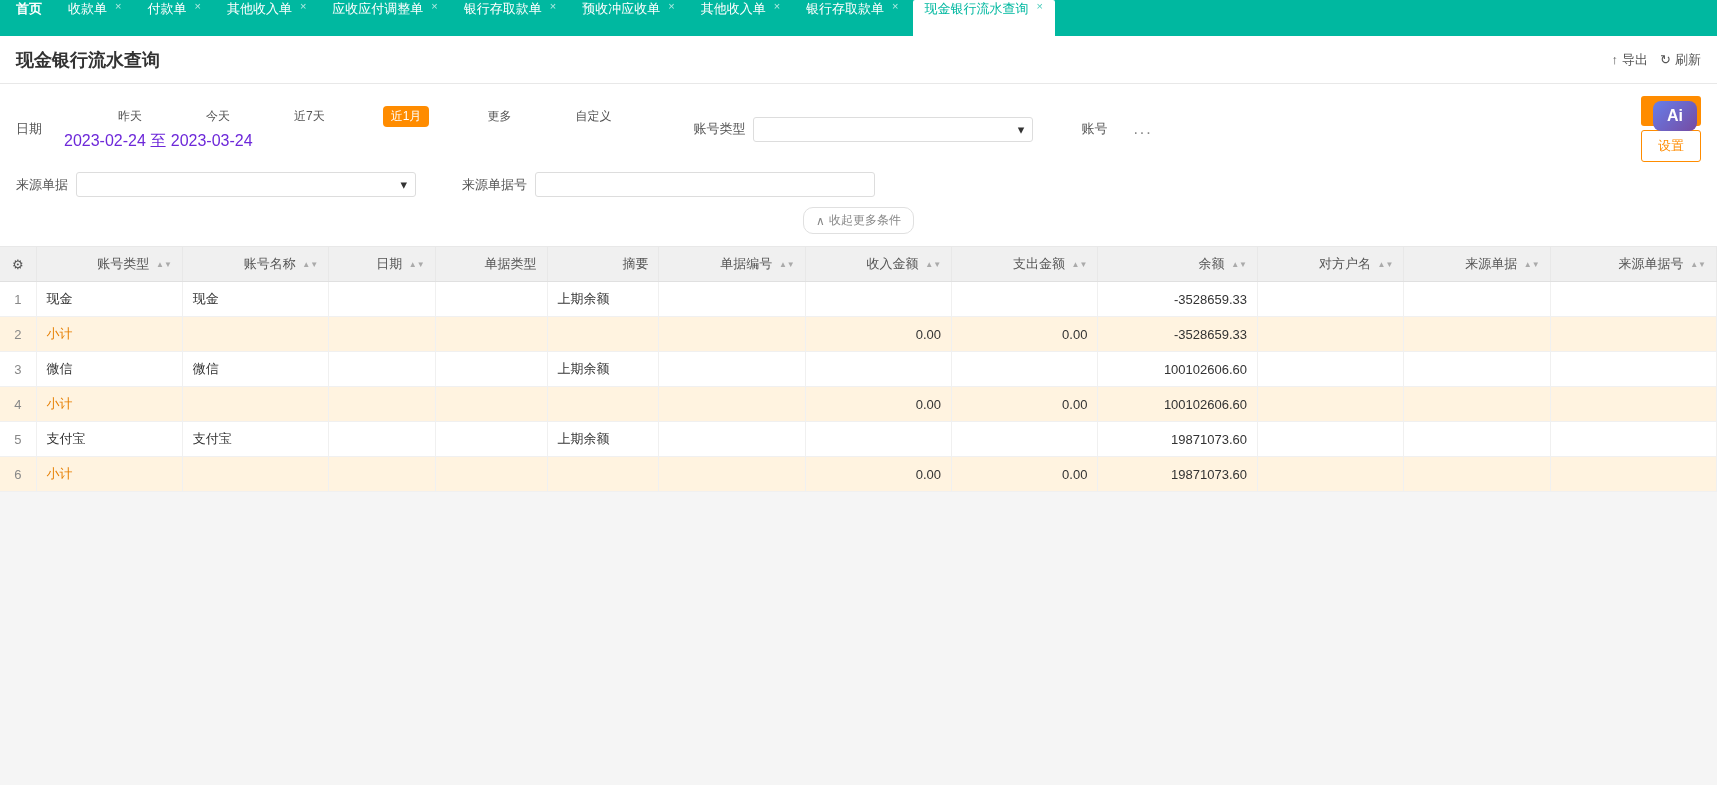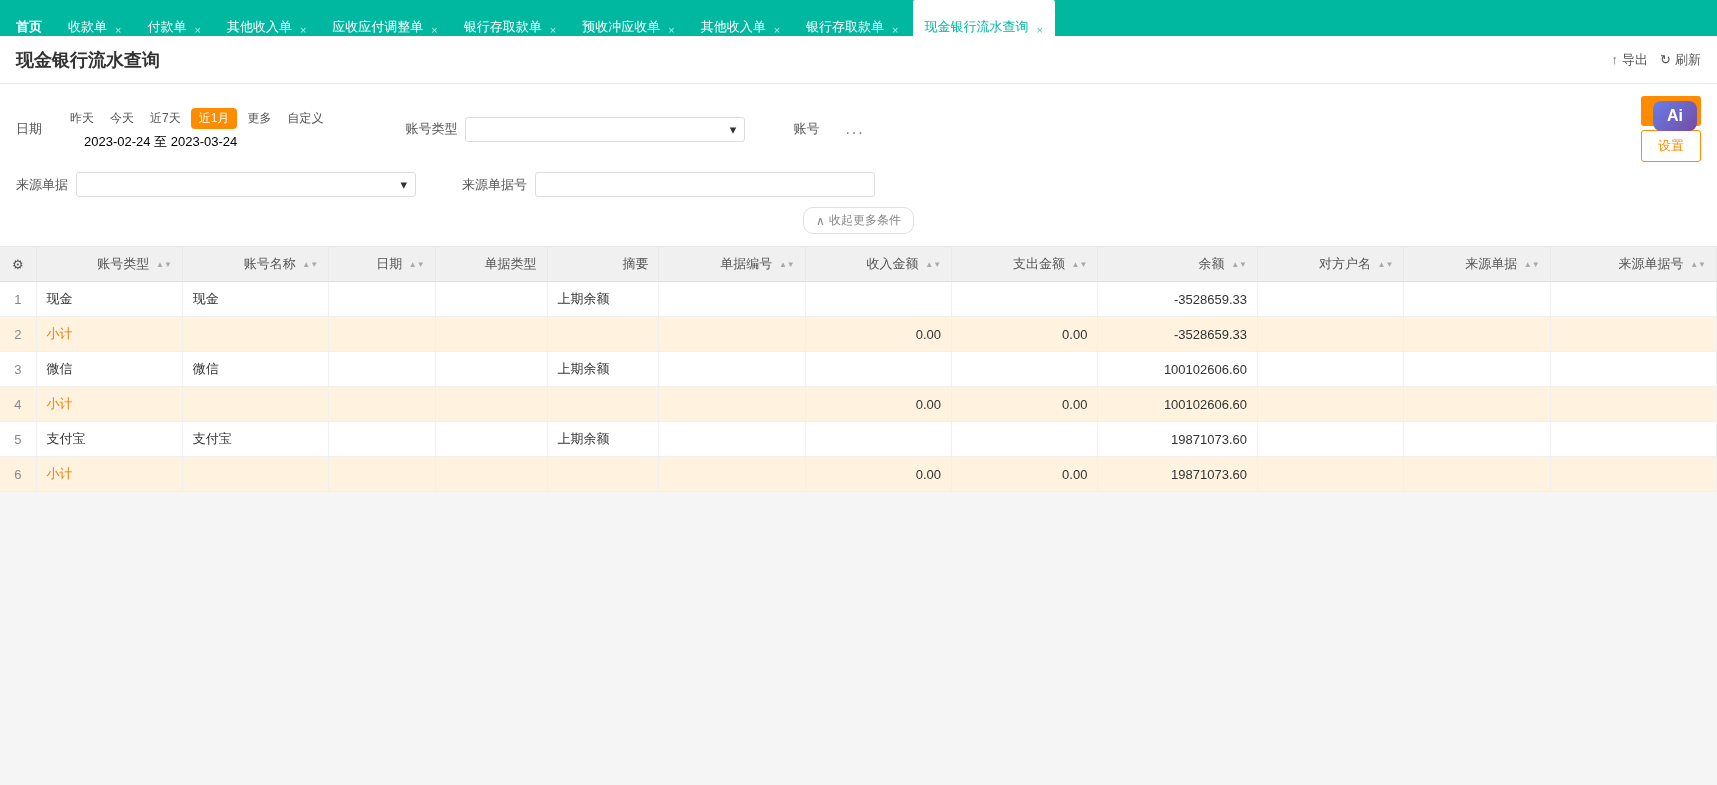--- a/index.html
+++ b/index.html
@@ -13,21 +13,21 @@
       height: 36px;
       padding: 0 4px;
       gap: 2px;
       overflow: hidden;
     }
     .nav-item {
       color: #fff;
       padding: 0 12px;
       height: 36px;
       display: flex;
-      align-items: flex-end;
+      align-items: flex-start;
       cursor: pointer;
       white-space: nowrap;
       font-size: 13px;
       border-radius: 2px 2px 0 0;
       gap: 4px;
     }
     .nav-item.active {
       background: #fff;
       color: #00b8a0;
     }
@@ -93,32 +93,32 @@
       display: flex;
       gap: 4px;
       align-items: center;
     }
     .date-shortcut {
       padding: 2px 6px;
       cursor: pointer;
       color: #555;
       border-radius: 2px;
       font-size: 12px;
+      margin-left: 48px;
     }
     .date-shortcut.active {
       background: #ff8c00;
       color: #fff;
       border-radius: 4px;
       padding: 2px 8px;
     }
     .date-range-text {
-      font-size: 13px;
-      color: #000000;
+      font-size: 16px;
+      color: #6d28d9;
       margin-top: 2px;
-      margin-left: 20px;
     }
     .filter-select {
       display: flex;
       align-items: center;
       border: 1px solid #ddd;
       border-radius: 3px;
       padding: 4px 8px;
       min-width: 200px;
       cursor: pointer;
       background: #fff;

